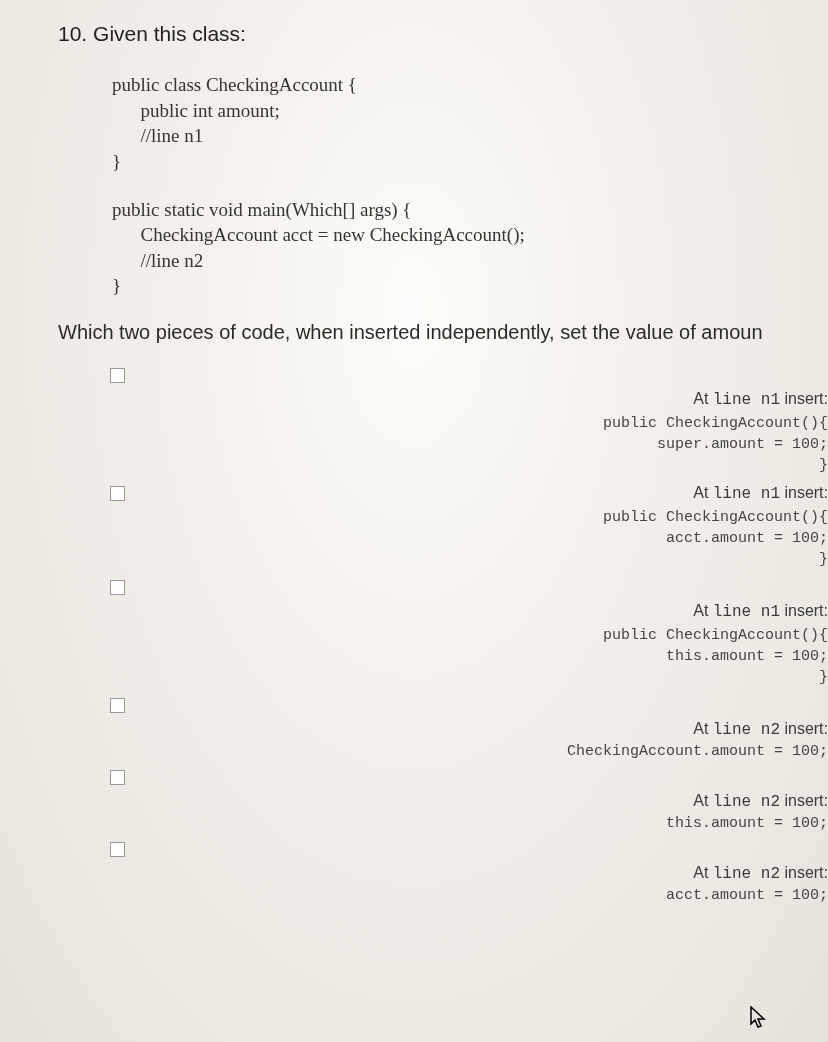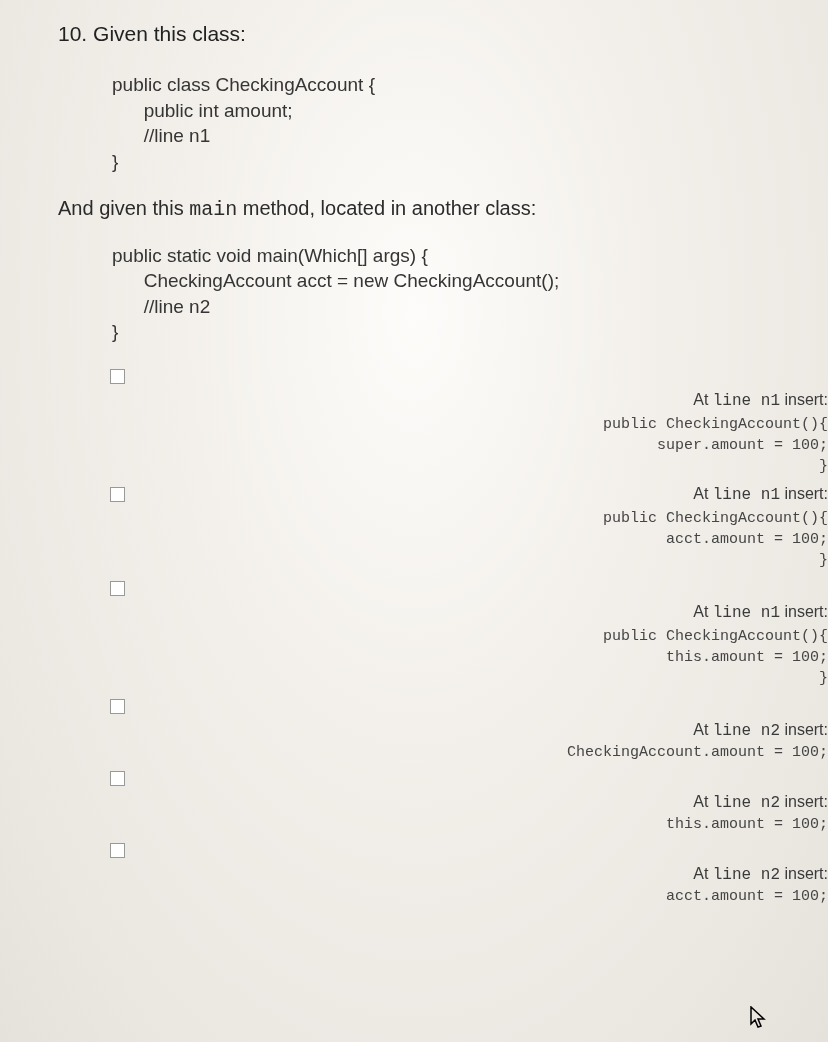--- a/index.html
+++ b/index.html
@@ -21,21 +21,21 @@
       height: 100%;
       position: relative;
     }
     .question-heading {
       font-size: 21px;
       font-weight: 400;
       color: #222;
       margin-bottom: 26px;
     }
     .code-block {
-      font-family: Liberation Sans, sans-serif;
+      font-family: Liberation Serif, serif;
       font-size: 19px;
       color: #353535;
       white-space: pre;
       line-height: 1.35;
       margin-left: 54px;
       margin-bottom: 22px;
     }
     .narrative {
       font-size: 20px;
       color: #2b2b2b;
@@ -115,29 +115,29 @@
   <div class="question-heading">
     <span>10.</span>
     <span>Given this class:</span>
   </div>
 
   <div class="code-block">public class CheckingAccount {
       public int amount;
       //line n1
 }</div>
 
-  <div class="narrative">
-    <span>And given this </span><span class="mono-inline">main</span><span> method, located in another class:</span>
-  </div>
 
   <div class="code-block">public static void main(Which[] args) {
       CheckingAccount acct = new CheckingAccount();
       //line n2
 }</div>
 
+  <div class="question-text">
+    <span>Which two pieces of code, when inserted independently, set the value of </span><span class="mono-inline">amoun</span>
+  </div>
 
   <div class="options">
 
     <div class="option">
       <span class="checkbox"></span>
       <div class="option-body">
         <div class="option-label">
           <span>At </span><span class="mono-inline">line n1</span><span> insert:</span>
         </div>
         <div class="option-code">public CheckingAccount(){

